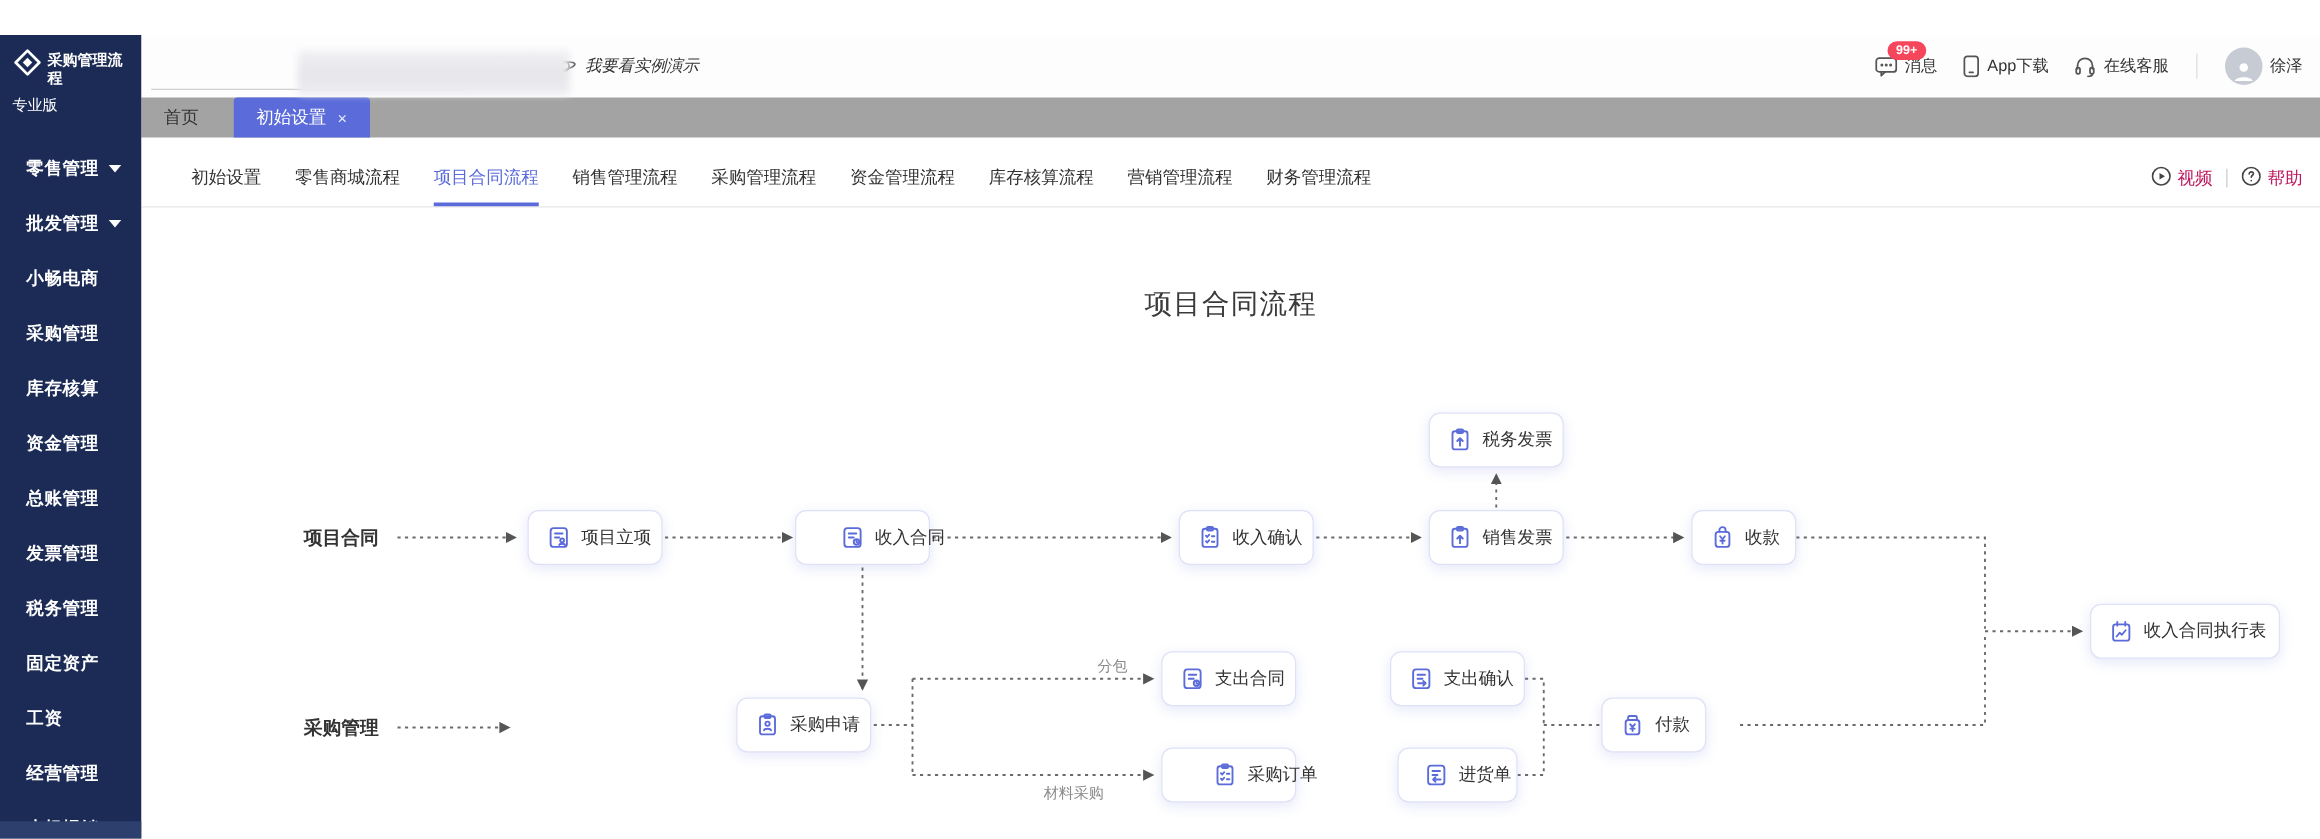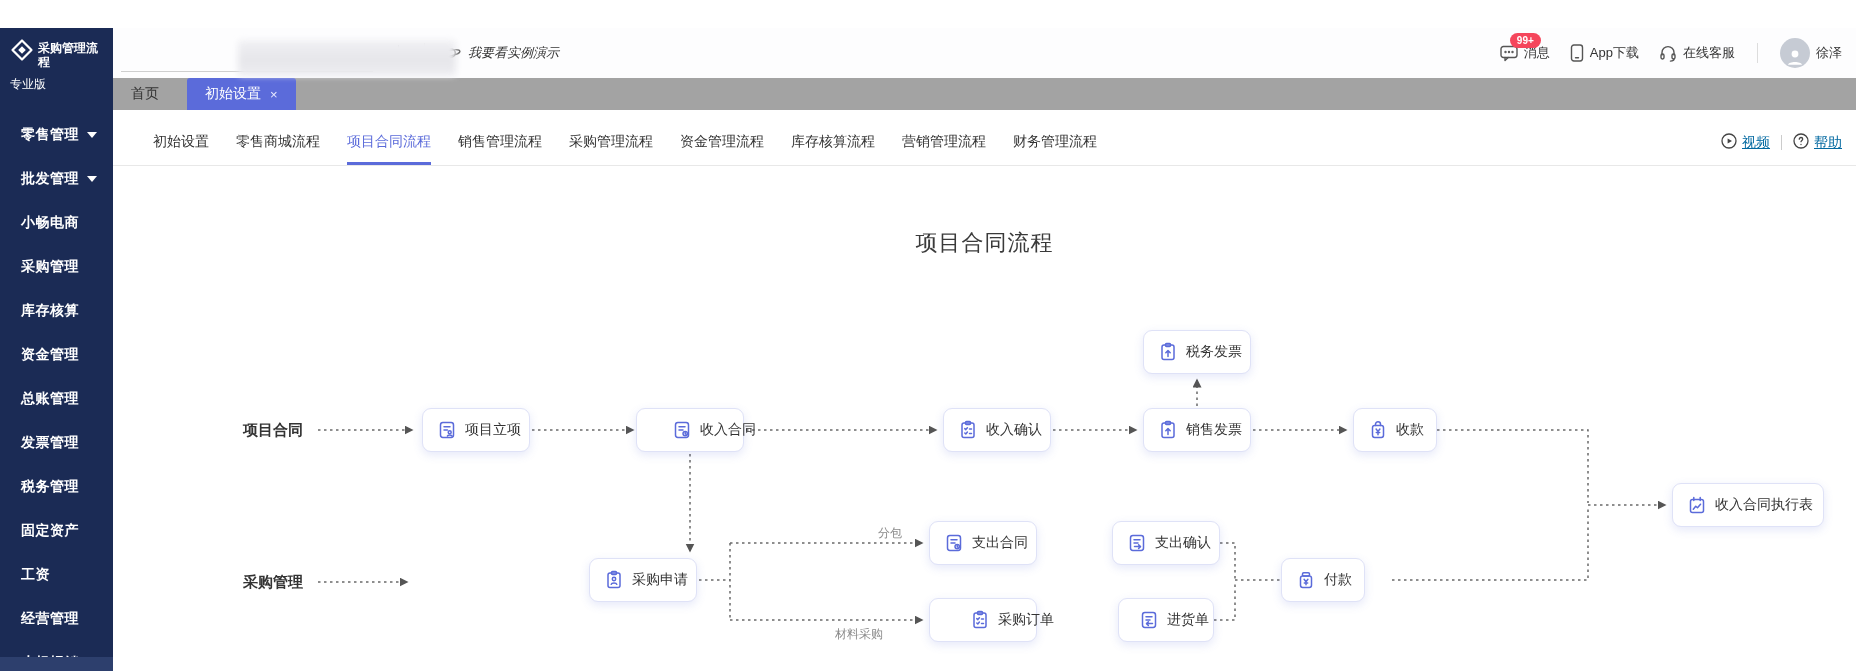--- a/index.html
+++ b/index.html
@@ -48,21 +48,21 @@
   .wtab-home { display:flex; align-items:center; padding:0 18px; font-size:14px; color:#333; cursor:pointer; }
   .wtab-active { display:flex; align-items:center; gap:9px; padding:0 18px; margin-left:10px; background:#5b6bda;
                  color:#fff; font-size:14px; border-radius:3px 3px 0 0; cursor:pointer; }
   .wtab-close { font-size:13px; color:#e8eaff; cursor:pointer; line-height:1; }
 
   
   .content { position:absolute; left:113px; top:110px; right:0; bottom:0; background:#fff; z-index:1; }
   .flowtabs { height:56px; border-bottom:1px solid #e8e8e8; display:flex; align-items:flex-end; padding:0 14px 0 40px; }
   .ftab { font-size:14px; color:#333; padding-bottom:14px; margin-right:27px; cursor:pointer; white-space:nowrap; }
   .ftab.active { color:#5b6bda; padding-bottom:11px; border-bottom:3px solid #5b6bda; }
-  .ft-right { margin-left:auto; display:flex; align-items:center; gap:7px; padding-bottom:13px; color:#0369a1; font-size:14px;text-decoration:underline; }
+  .ft-right { margin-left:auto; display:flex; align-items:center; gap:7px; padding-bottom:13px; color:#be185d; font-size:14px; }
   .ft-div { width:1px; height:15px; background:#ccc; margin:0 4px; }
   .ft-link { display:flex; align-items:center; gap:5px; cursor:pointer; }
 
   
   .canvas { position:relative; width:1743px; height:505px; }
   .flow-title { position:absolute; top:62px; left:0; width:1743px; text-align:center; font-size:22px; color:#3a3a3a; letter-spacing:1px; }
   .lane-label { position:absolute; font-size:15px; font-weight:bold; color:#333; }
   .edge-label { position:absolute; font-size:12px; color:#8a8a8a; }
   .node { position:absolute; height:44px; background:#fff; border:1px solid #dfe2f7; border-radius:9px;
           box-shadow:0 3px 10px rgba(95,110,220,.16); display:flex; align-items:center; gap:8px;

